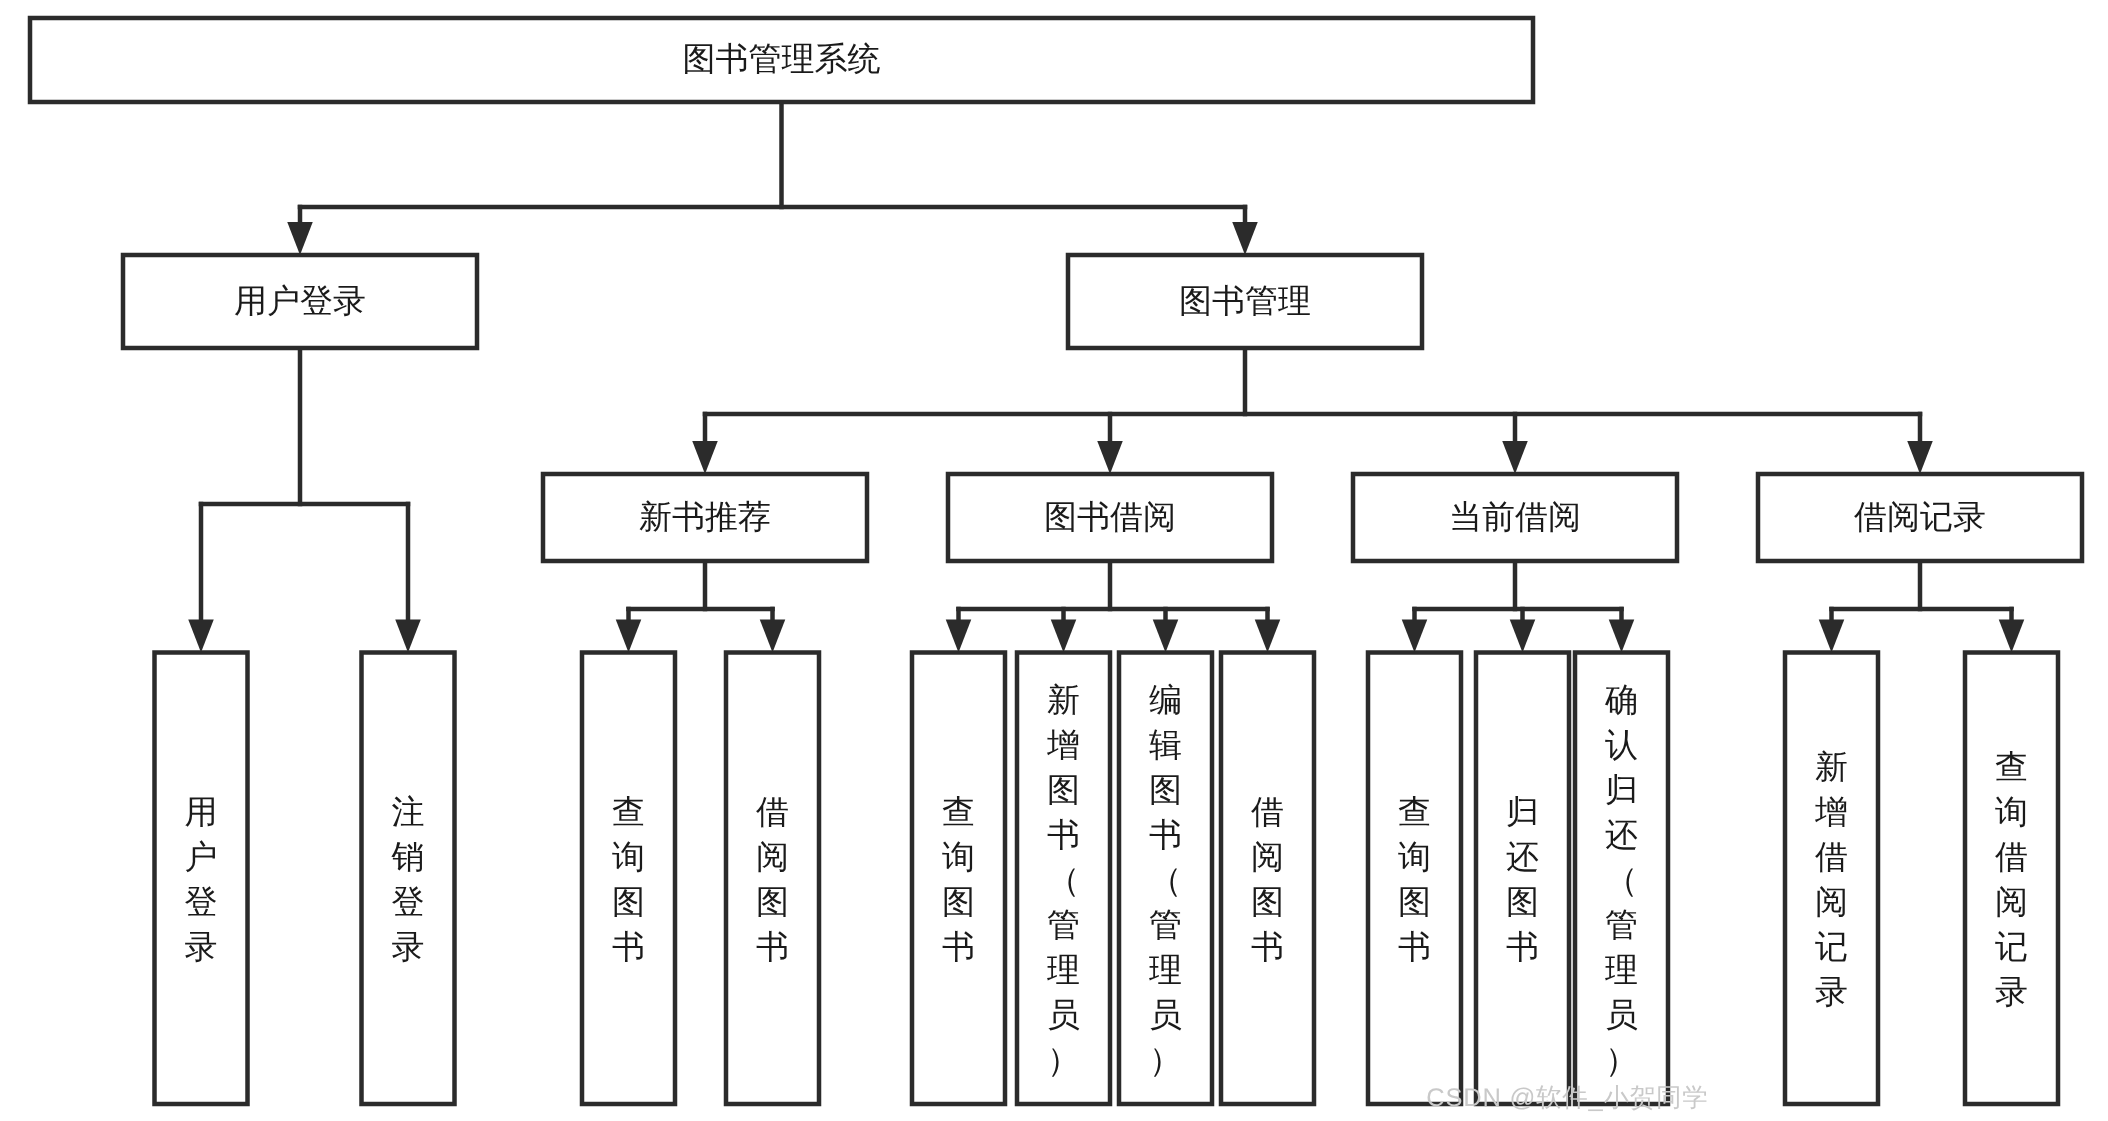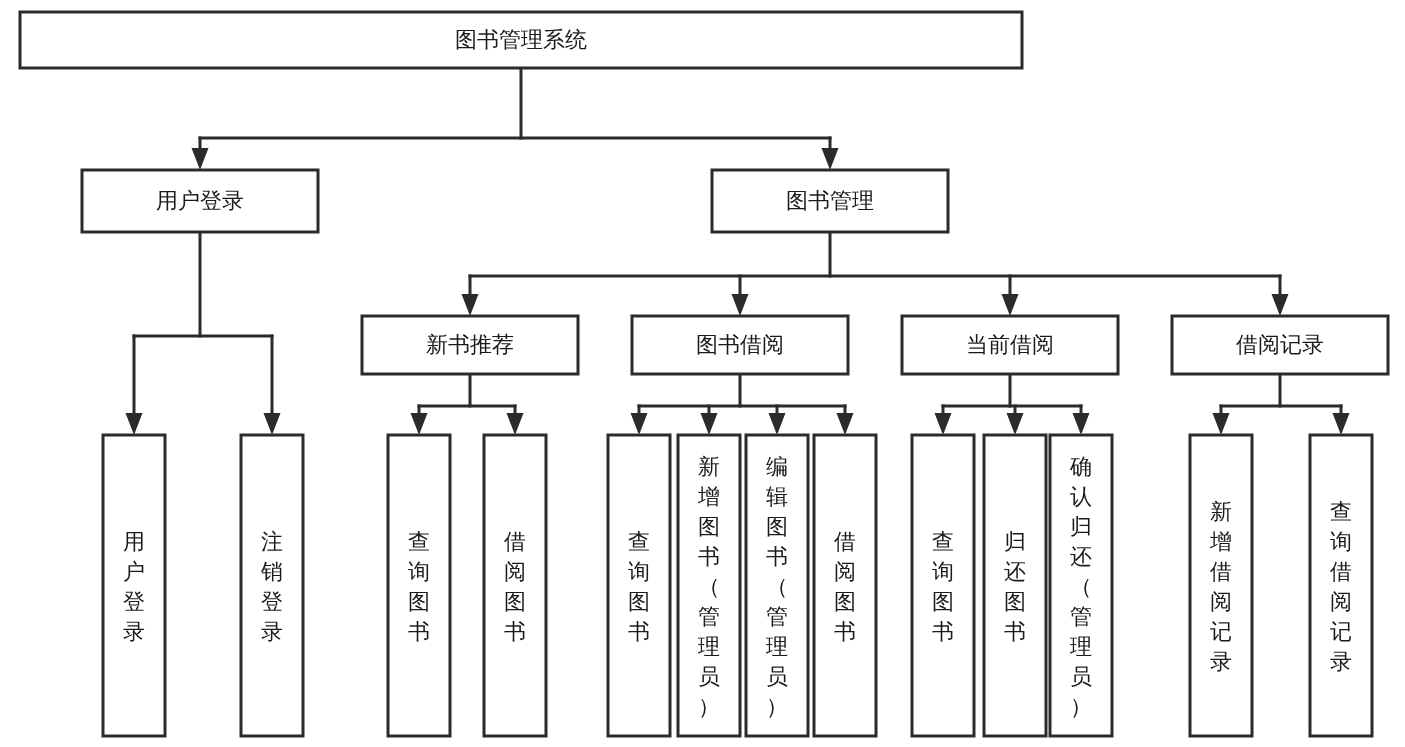--- a/index.html
+++ b/index.html
@@ -215,13 +215,14 @@
         <g>
           <rect x="1190" y="435" width="62" height="301" class="node-box"></rect>
           <text x="1221" y="518.9" class="node-label-vertical"><tspan x="1221" dy="0">新</tspan><tspan x="1221" dy="30">增</tspan><tspan x="1221" dy="30">借</tspan><tspan x="1221" dy="30">阅</tspan><tspan x="1221" dy="30">记</tspan><tspan x="1221" dy="30">录</tspan></text>
         </g>
         <g>
           <rect x="1310" y="435" width="62" height="301" class="node-box"></rect>
           <text x="1341" y="518.9" class="node-label-vertical"><tspan x="1341" dy="0">查</tspan><tspan x="1341" dy="30">询</tspan><tspan x="1341" dy="30">借</tspan><tspan x="1341" dy="30">阅</tspan><tspan x="1341" dy="30">记</tspan><tspan x="1341" dy="30">录</tspan></text>
         </g>
       </g>
   </svg>
+  <div class="watermark">CSDN @软件_小贺同学</div>
 </div>
 
 </body></html>

